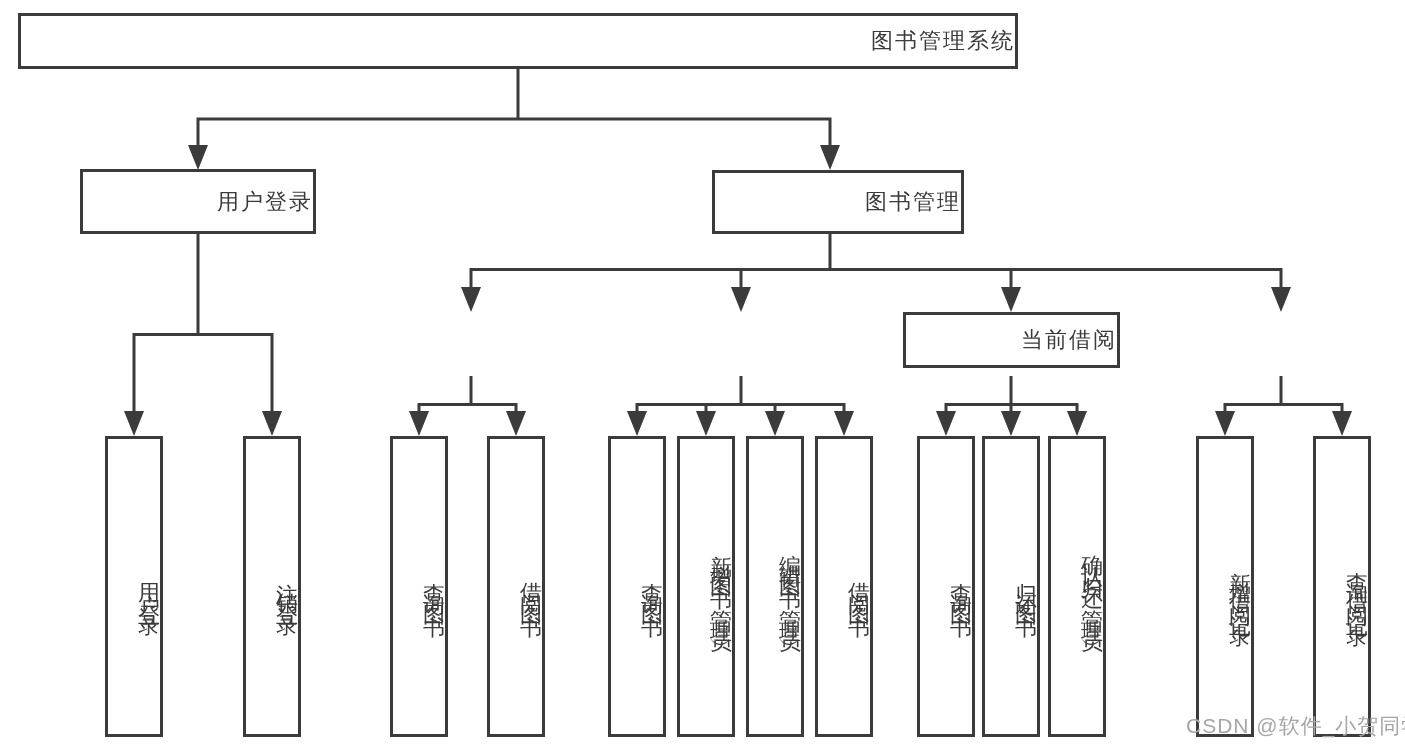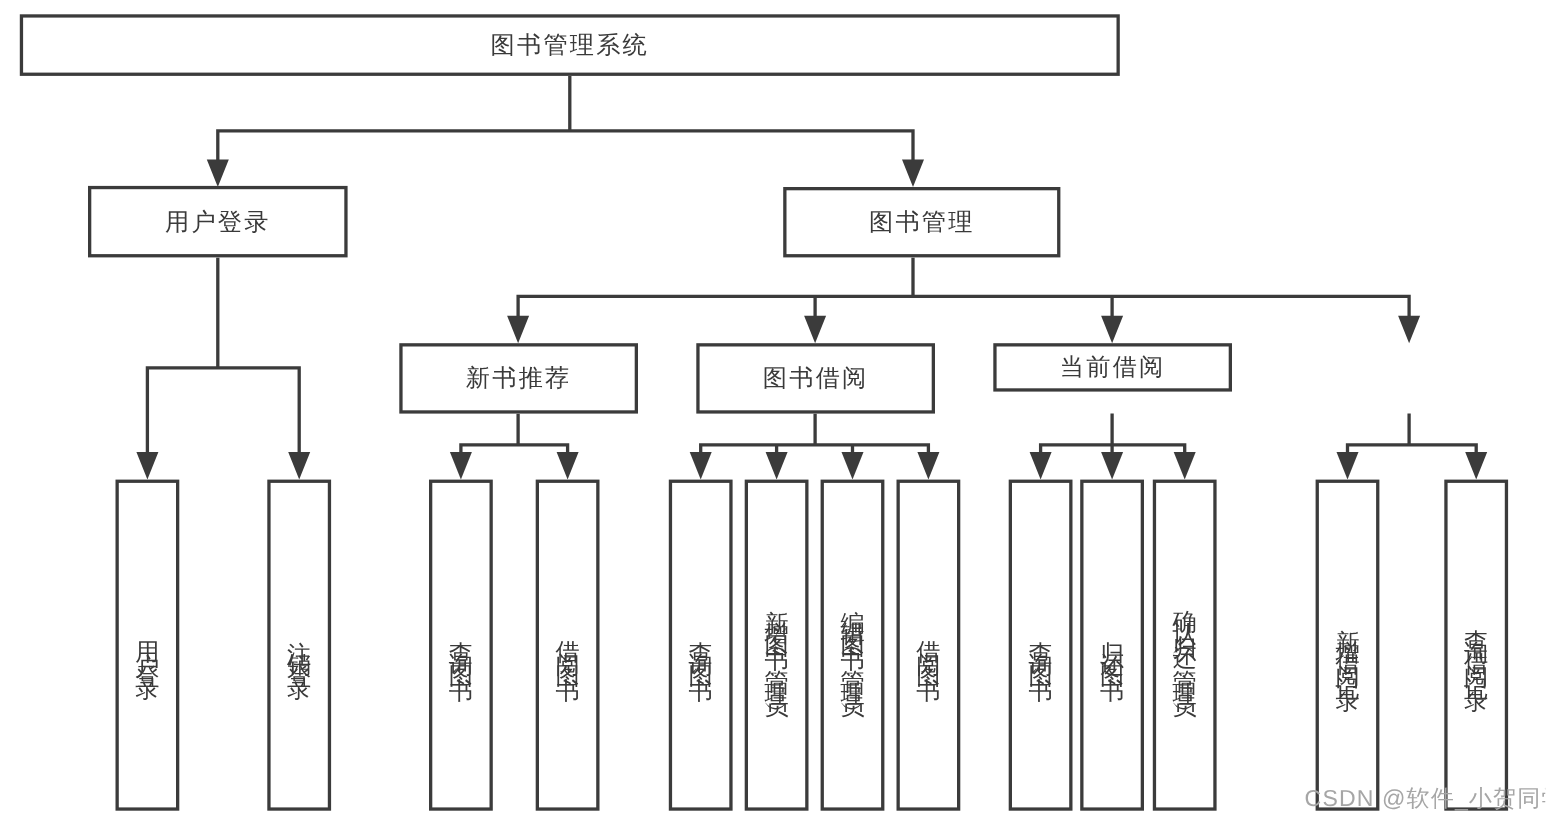--- a/index.html
+++ b/index.html
@@ -20,21 +20,21 @@
     width: 1405px; height: 747px;
     z-index: 1;
   }
 
   .node {
     position: absolute;
     background: #ffffff;
     border: 3px solid #3b3b3b;
     display: flex;
     align-items: center;
-    justify-content: center;
+    justify-content: flex-end;
     color: #3a3a3a;
     z-index: 2;
   }
 
   .hnode {
     font-size: 22px;
     letter-spacing: 2px;
   }
 
   .vnode .vtext {
@@ -97,27 +97,21 @@
     <span>图书管理系统</span>
   </div>
 
   <div class="node hnode" style="left:80px; top:169px; width:236px; height:65px;">
     <span>用户登录</span>
   </div>
   <div class="node hnode" style="left:712px; top:170px; width:252px; height:64px;">
     <span>图书管理</span>
   </div>
 
-  <div class="node hnode" style="left:363px; top:312px; width:217px; height:64px;">
-    <span>新书推荐</span>
-  </div>
-  <div class="node hnode" style="left:633px; top:312px; width:217px; height:64px;">
-    <span>图书借阅</span>
-  </div>
-  <div class="node hnode" style="left:903px; top:312px; width:217px; height:44px;">
+  <div class="node hnode" style="left:903px; top:312px; width:217px; height:56px;">
     <span>当前借阅</span>
   </div>
 
   <div class="node vnode" style="left:105px; top:436px; width:58px; height:301px;">
     <span class="vtext">用户登录</span>
   </div>
   <div class="node vnode" style="left:243px; top:436px; width:58px; height:301px;">
     <span class="vtext">注销登录</span>
   </div>
 

